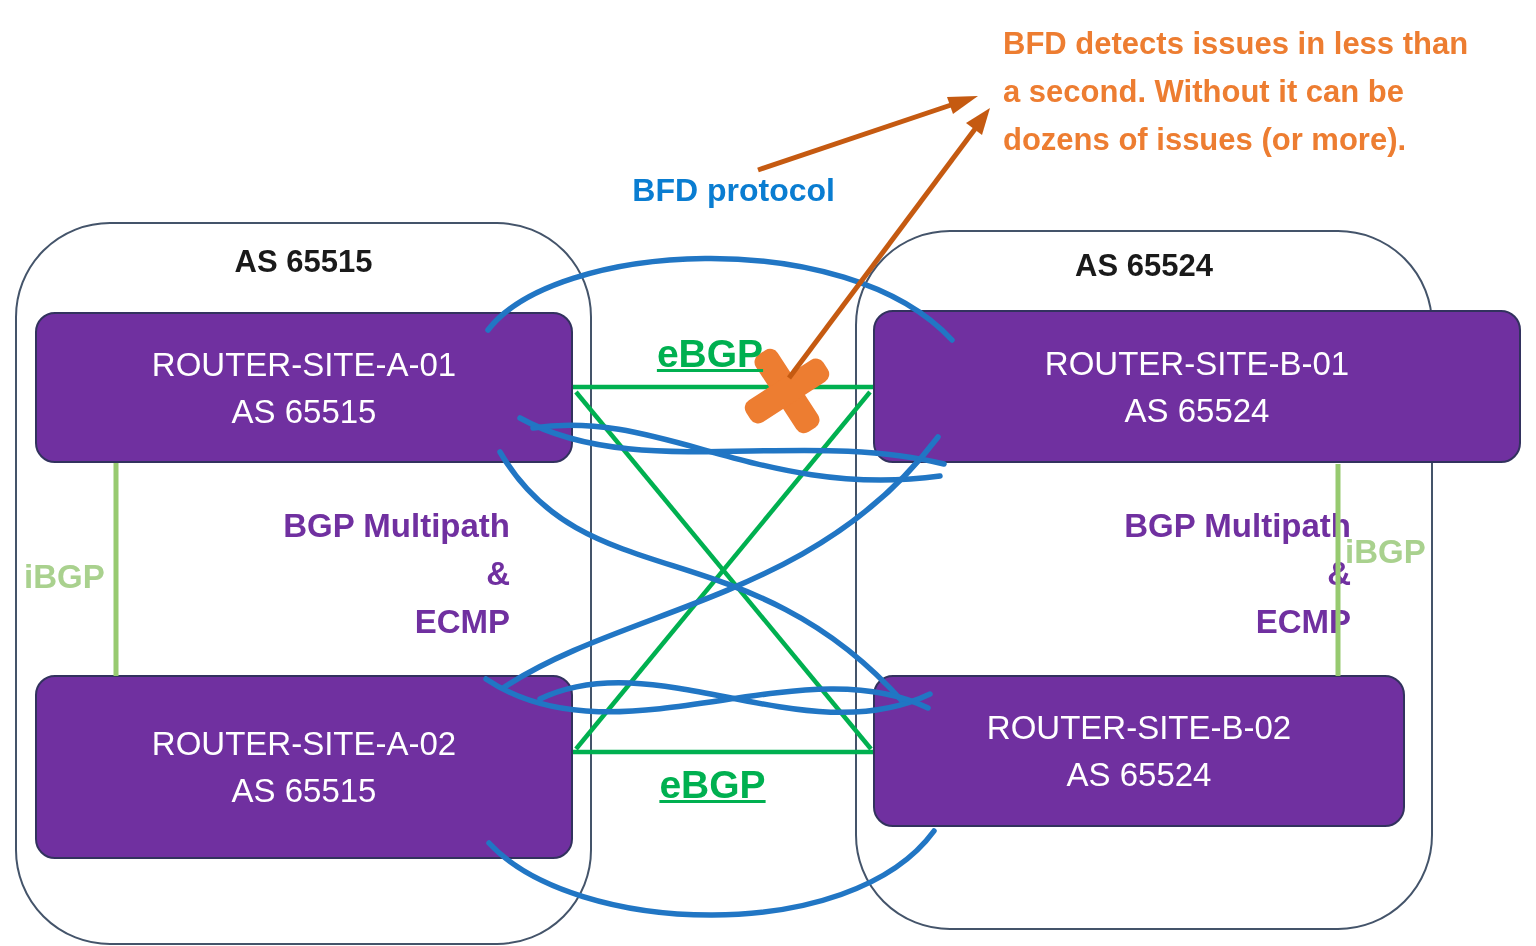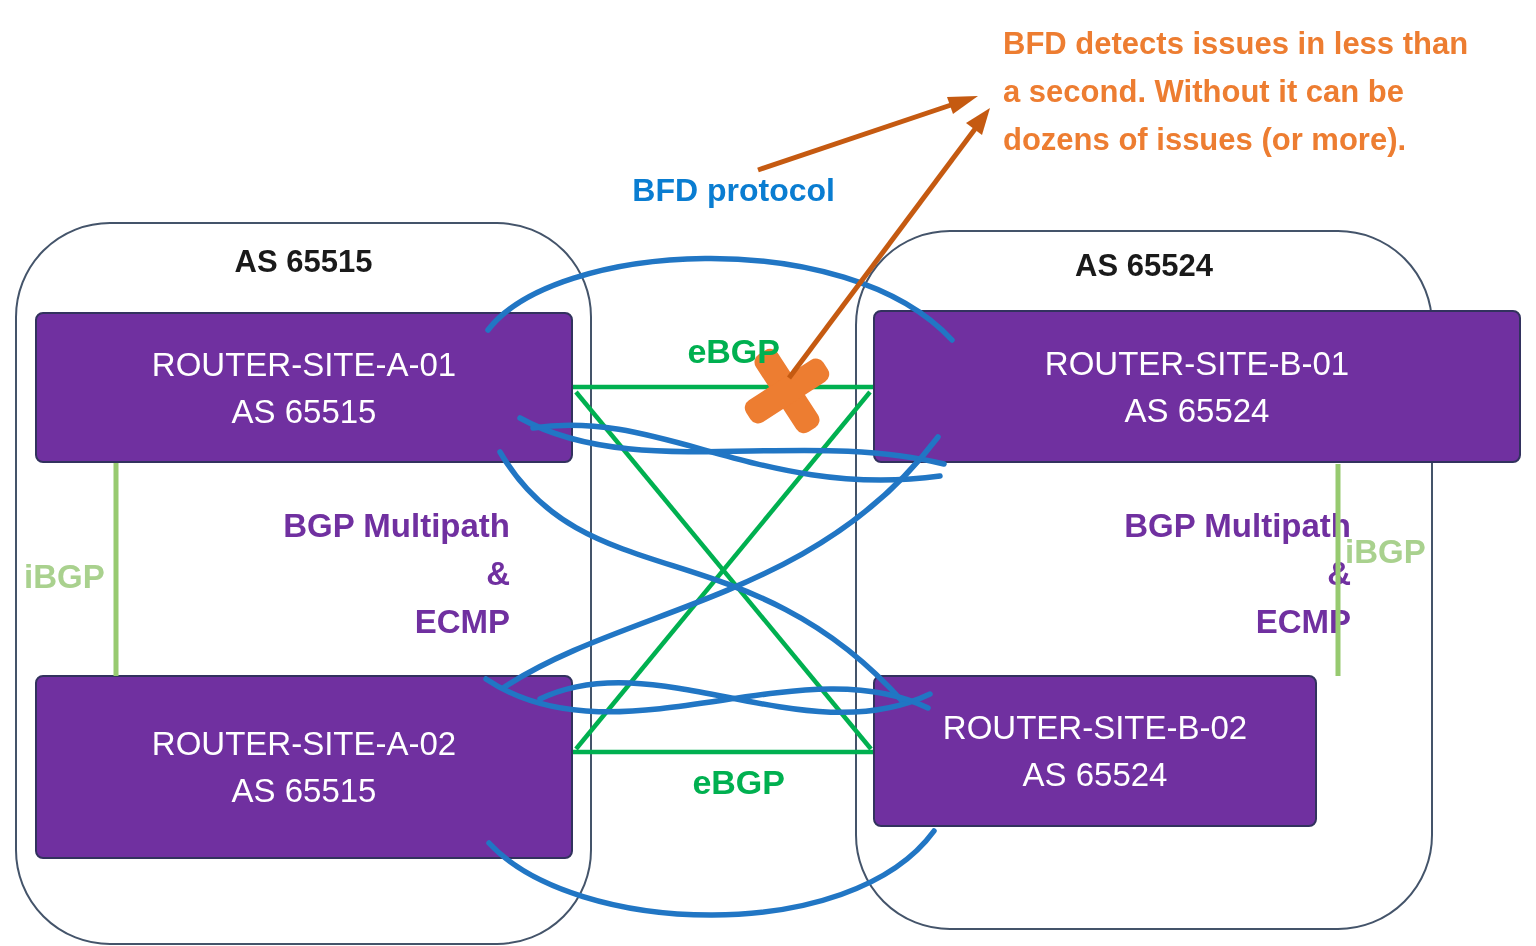--- a/index.html
+++ b/index.html
@@ -12,34 +12,34 @@
     position:absolute;background:#fff;border:2px solid var(--container_border);
     border-radius:95px;box-sizing:border-box;
   }
   .as-title{
     position:absolute;text-align:center;font-weight:bold;font-size:31px;
     color:var(--black);letter-spacing:0px;
   }
   
   .router-box{
     position:absolute;background:var(--purple);border:2px solid var(--box_border);
-    border-radius:8px;box-sizing:border-box;display:flex;flex-direction:column;
+    border-radius:20px;box-sizing:border-box;display:flex;flex-direction:column;
     align-items:center;justify-content:center;color:#fff;font-size:33px;
     line-height:47px;text-align:center;
   }
   
   .feature{
     position:absolute;text-align:right;color:var(--purple);font-weight:bold;
     font-size:33px;line-height:48px;
   }
   .ibgp-label{
     position:absolute;color:var(--ibgp_text);font-weight:bold;font-size:33px;
   }
   .ebgp-label{
-    position:absolute;color:var(--green);font-weight:bold;font-size:34px;text-align:right;
+    position:absolute;color:var(--green);font-weight:bold;font-size:39px;text-align:center;text-decoration:underline;
   }
   .bfd-label{
     position:absolute;color:var(--blue_label);font-weight:bold;font-size:32px;text-align:center;
   }
   .annotation{
     position:absolute;color:var(--orange);font-weight:bold;font-size:31px;line-height:48px;
     text-align:left;white-space:nowrap;
   }
   svg.overlay{position:absolute;left:0;top:0;width:1536px;height:946px;pointer-events:none;}
   .stroke-green{stroke:var(--green);stroke-width:4.5;fill:none;}
@@ -65,21 +65,21 @@
     <div>AS 65515</div>
   </div>
   <div class="router-box" style="left:35px;top:675px;width:538px;height:184px;">
     <div>ROUTER-SITE-A-02</div>
     <div>AS 65515</div>
   </div>
   <div class="router-box" style="left:873px;top:310px;width:648px;height:153px;">
     <div>ROUTER-SITE-B-01</div>
     <div>AS 65524</div>
   </div>
-  <div class="router-box" style="left:873px;top:675px;width:444px;height:152px;">
+  <div class="router-box" style="left:873px;top:675px;width:532px;height:152px;">
     <div>ROUTER-SITE-B-02</div>
     <div>AS 65524</div>
   </div>
 
   <div class="feature" style="left:100px;top:502px;width:410px;">
     <div>BGP Multipath</div>
     <div>&amp;</div>
     <div>ECMP</div>
   </div>
   <div class="feature" style="left:941px;top:502px;width:410px;">

